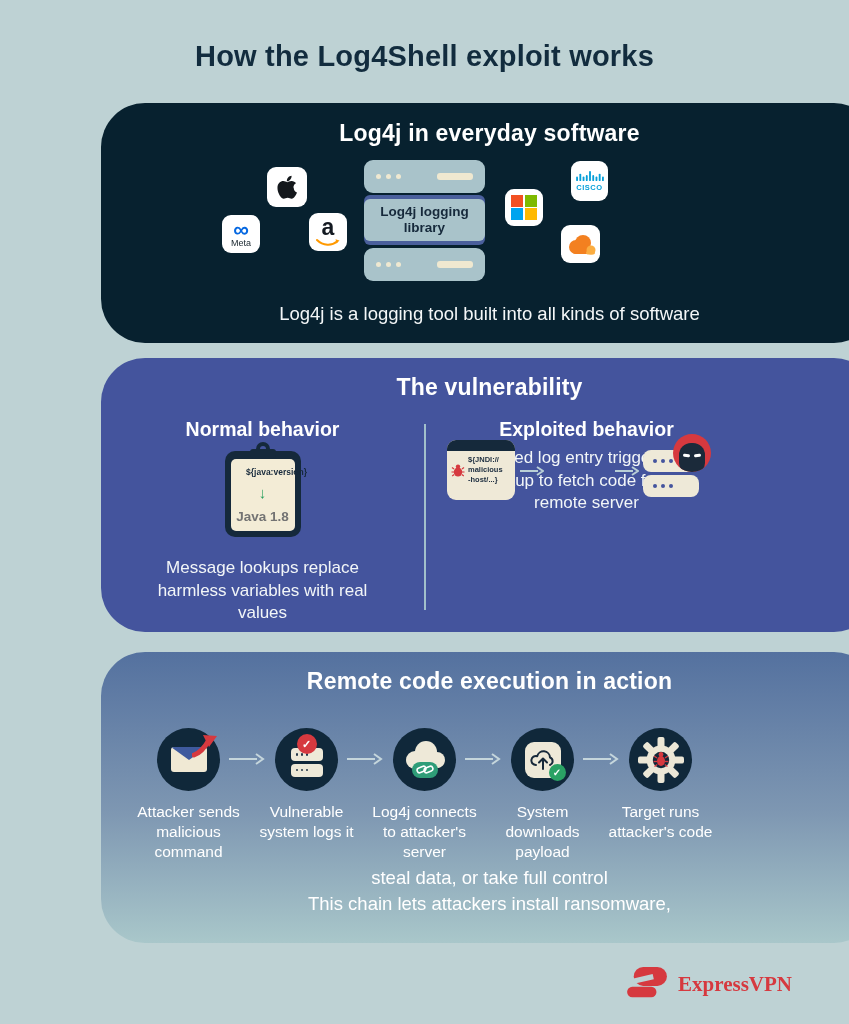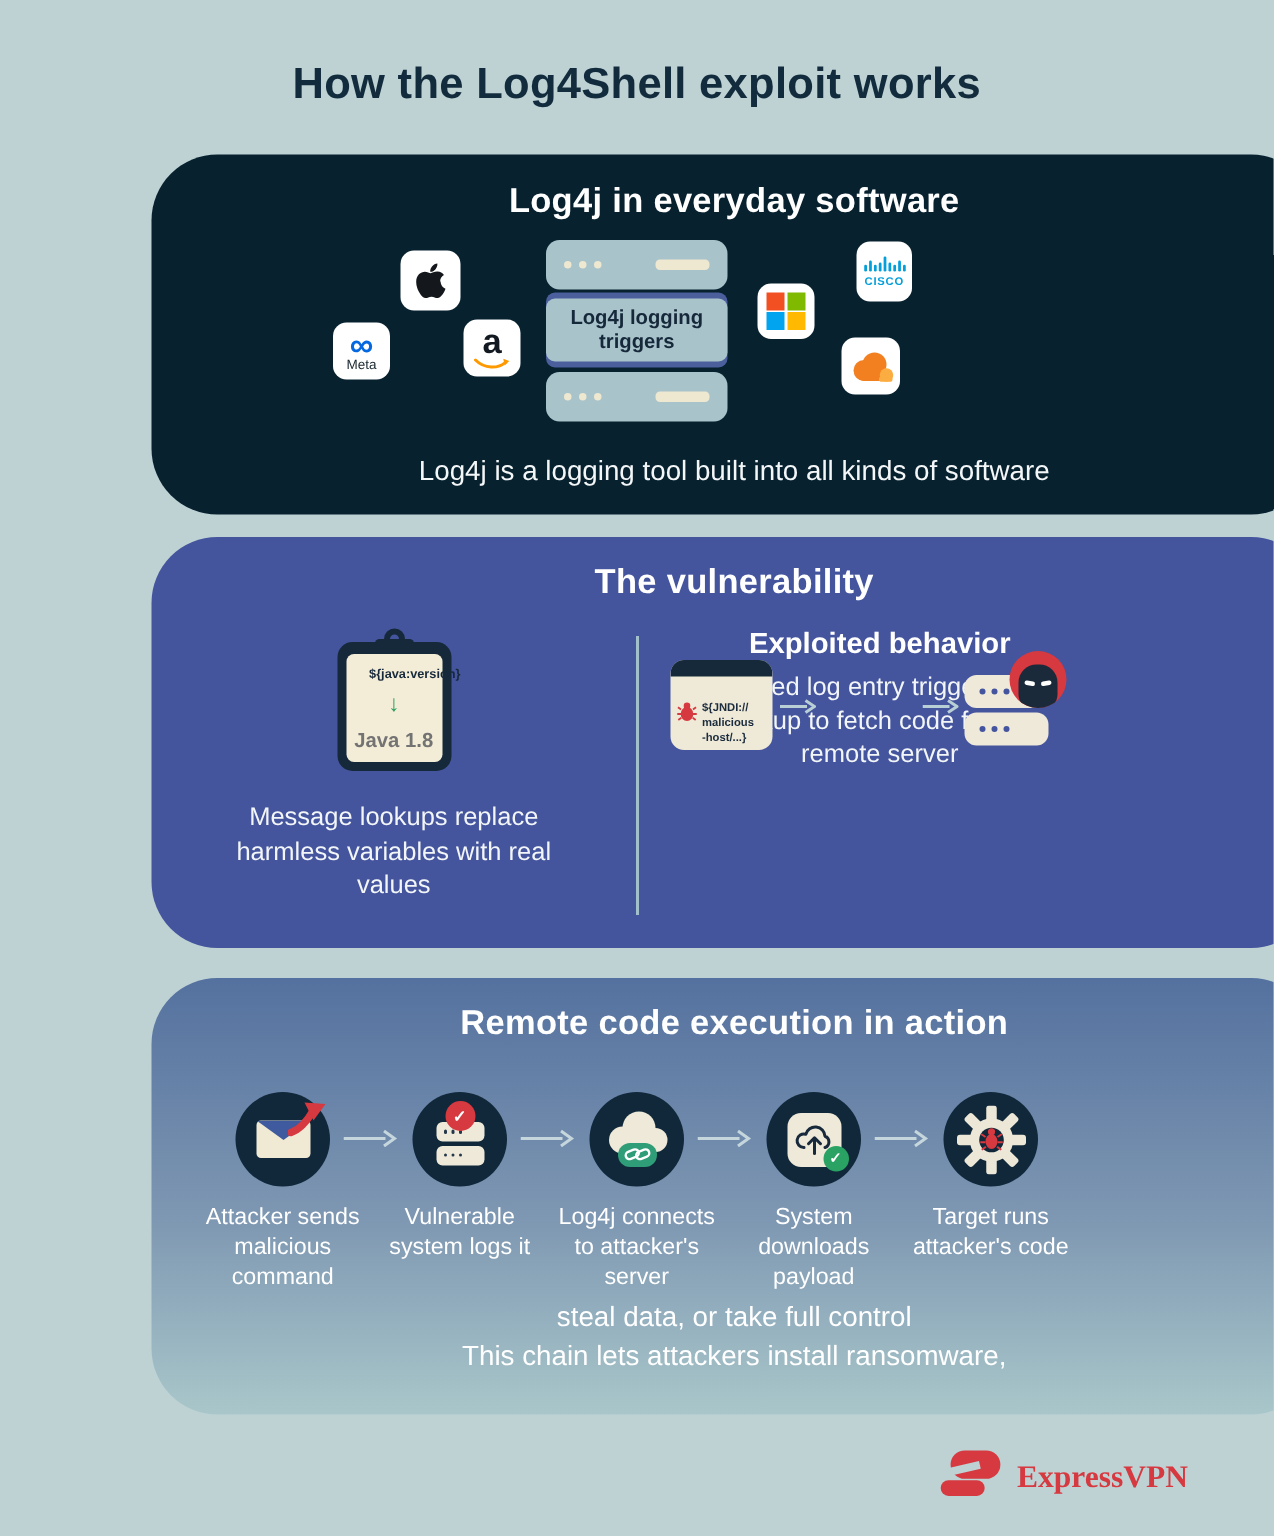--- a/index.html
+++ b/index.html
@@ -62,21 +62,21 @@
   .paper { position:absolute; left:6px; right:6px; top:8px; bottom:6px; background:#f3ecd6; border-radius:5px;
     display:flex; flex-direction:column; align-items:center; justify-content:space-between; padding:8px 2px 7px; }
   .paper .var { font-size:8.5px; font-weight:600; color:#16293b;padding-left:28px; }
   .paper .garrow { font-size:15px; font-weight:700; color:#2aa05f; line-height:0.8; }
   .paper .val { font-size:13.5px; font-weight:700; color:#737373; }
 
   .exploit-row { position:absolute; left:0; top:8px; width:323px; height:92px; }
   .terminal { position:absolute; left:22px; top:14px; width:68px; height:60px; background:#efe9d7;
     border-radius:9px; overflow:hidden; }
   .term-header { height:11px; background:#15293b; }
-  .term-body { display:flex; align-items:flex-start; gap:3px; padding:16px 3px 0 4px; }
+  .term-body { display:flex; align-items:center; gap:3px; padding:4px 3px 0 4px; }
   .term-lines { text-align:left; font-size:7.5px; font-weight:700; color:#1b2c3e; line-height:1.3; }
   .term-lines span { display:block; }
   .flow-arrow { position:absolute; color:#b9cfd6; }
   .lock { position:absolute; left:126px; top:8px; width:58px; height:68px; }
   .lock-body { position:absolute; bottom:0; width:58px; height:37px; background:#d6393f; border-radius:11px;
     display:flex; align-items:center; justify-content:center; color:#ffffff; font-size:15px; font-weight:700; }
   .lock-shackle { position:absolute; top:0; left:4px; }
   .hacked-server { position:absolute; left:218px; top:24px; width:56px; height:47px; }
   .hsrv { width:56px; height:22px; background:#eee9d8; border-radius:8px; display:flex; align-items:center;
     gap:4px; padding-left:10px; margin-bottom:3px; }
@@ -159,21 +159,21 @@
     <div class="server-stack">
       <div class="srv srv-top">
         <span class="dot"></span>
           <span class="dot"></span>
           <span class="dot"></span>
           <span class="bar"></span>
       </div>
       <div class="srv-band"></div>
       <div class="srv-label">
         <span>Log4j logging</span>
-        <span>triggers</span>
+        <span>library</span>
       </div>
       <div class="srv srv-bottom">
         <span class="dot"></span>
           <span class="dot"></span>
           <span class="dot"></span>
           <span class="bar"></span>
       </div>
     </div>
 
     <div class="logo-box ms-box">
@@ -215,20 +215,21 @@
     </div>
 
     <p class="p1-caption">Log4j is a logging tool built into all kinds of software</p>
   </section>
 
   <section class="panel panel2">
     <h2>The vulnerability</h2>
     <div class="divider"></div>
 
     <div class="col col-left">
+      <h3>Normal behavior</h3>
       <div class="icon-area">
         <div class="clipboard">
           <span class="clip-ring"></span>
             <span class="clip-bar"></span>
           <div class="paper">
             <span class="var">${java:version}</span>
             <span class="garrow">↓</span>
             <span class="val">Java 1.8</span>
           </div>
         </div>

